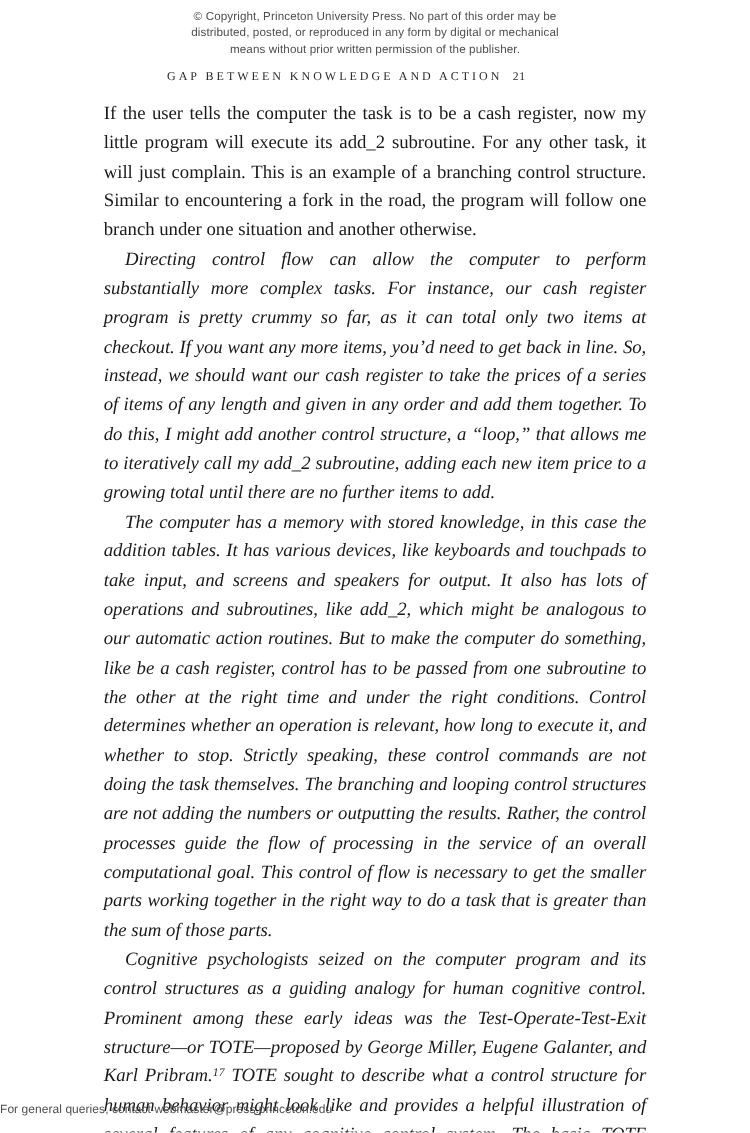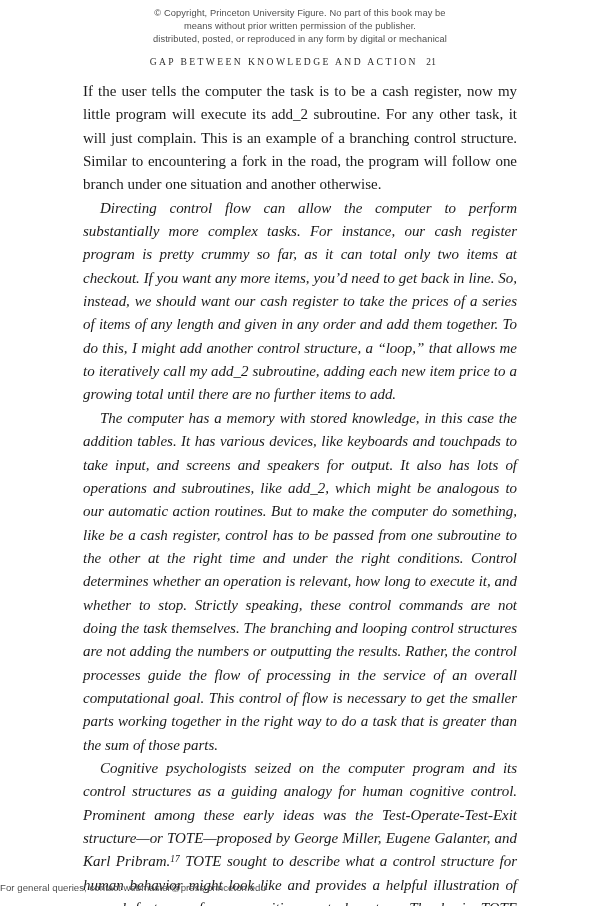--- a/index.html
+++ b/index.html
@@ -29,21 +29,21 @@
     line-height: 13.2px;
     color: #4e4e4e;
     letter-spacing: 0.01em;
   }
   .copyright-block .cline { display: block; white-space: nowrap; }
 
   
   .running-head {
     position: absolute;
     top: 56px;
-    left: 16px;
+    left: 0;
     width: 554px;
     text-align: center;
     font-family: "Liberation Serif", serif;
     font-size: 9.6px;
     color: #2b2b2b;
     white-space: nowrap;
   }
   .running-head .rh-title {
     letter-spacing: 0.25em;
     font-size: 9.6px;
@@ -91,23 +91,23 @@
     font-size: 9.6px;
     color: #4e4e4e;
     letter-spacing: 0.005em;
     white-space: nowrap;
   }
 </style>
 </head>
 <body>
 
 <div class="copyright-block">
-  <span class="cline">© Copyright, Princeton University Figure. No part of this book may be</span>
+  <span class="cline">© Copyright, Princeton University Press. No part of this order may be</span>
+  <span class="cline">distributed, posted, or reproduced in any form by digital or mechanical</span>
   <span class="cline">means without prior written permission of the publisher.</span>
-  <span class="cline">distributed, posted, or reproduced in any form by digital or mechanical</span>
 </div>
 
 <div class="running-head">
   <span class="rh-title">GAP BETWEEN KNOWLEDGE AND ACTION</span><span class="rh-folio">21</span>
 </div>
 
 <div class="text-column">
   <p class="body-par">If the user tells the computer the task is to be a cash register, now my little program will execute its add_2 subroutine. For any other task, it will just complain. This is an example of a branching control structure. Similar to encountering a fork in the road, the program will follow one branch under one situation and another otherwise.</p>
   <p class="body-par indented">Directing control flow can allow the computer to perform substantially more complex tasks. For instance, our cash register program is pretty crummy so far, as it can total only two items at checkout. If you want any more items, you’d need to get back in line. So, instead, we should want our cash register to take the prices of a series of items of any length and given in any order and add them together. To do this, I might add another control structure, a “loop,” that allows me to iteratively call my add_2 subroutine, adding each new item price to a growing total until there are no further items to add.</p>
   <p class="body-par indented">The computer has a memory with stored knowledge, in this case the addition tables. It has various devices, like keyboards and touchpads to take input, and screens and speakers for output. It also has lots of operations and subroutines, like add_2, which might be analogous to our automatic action routines. But to make the computer do something, like be a cash register, control has to be passed from one subroutine to the other at the right time and under the right conditions. Control determines whether an operation is relevant, how long to execute it, and whether to stop. Strictly speaking, these control commands are not doing the task themselves. The branching and looping control structures are not adding the numbers or outputting the results. Rather, the control processes guide the flow of processing in the service of an overall computational goal. This control of flow is necessary to get the smaller parts working together in the right way to do a task that is greater than the sum of those parts.</p>

